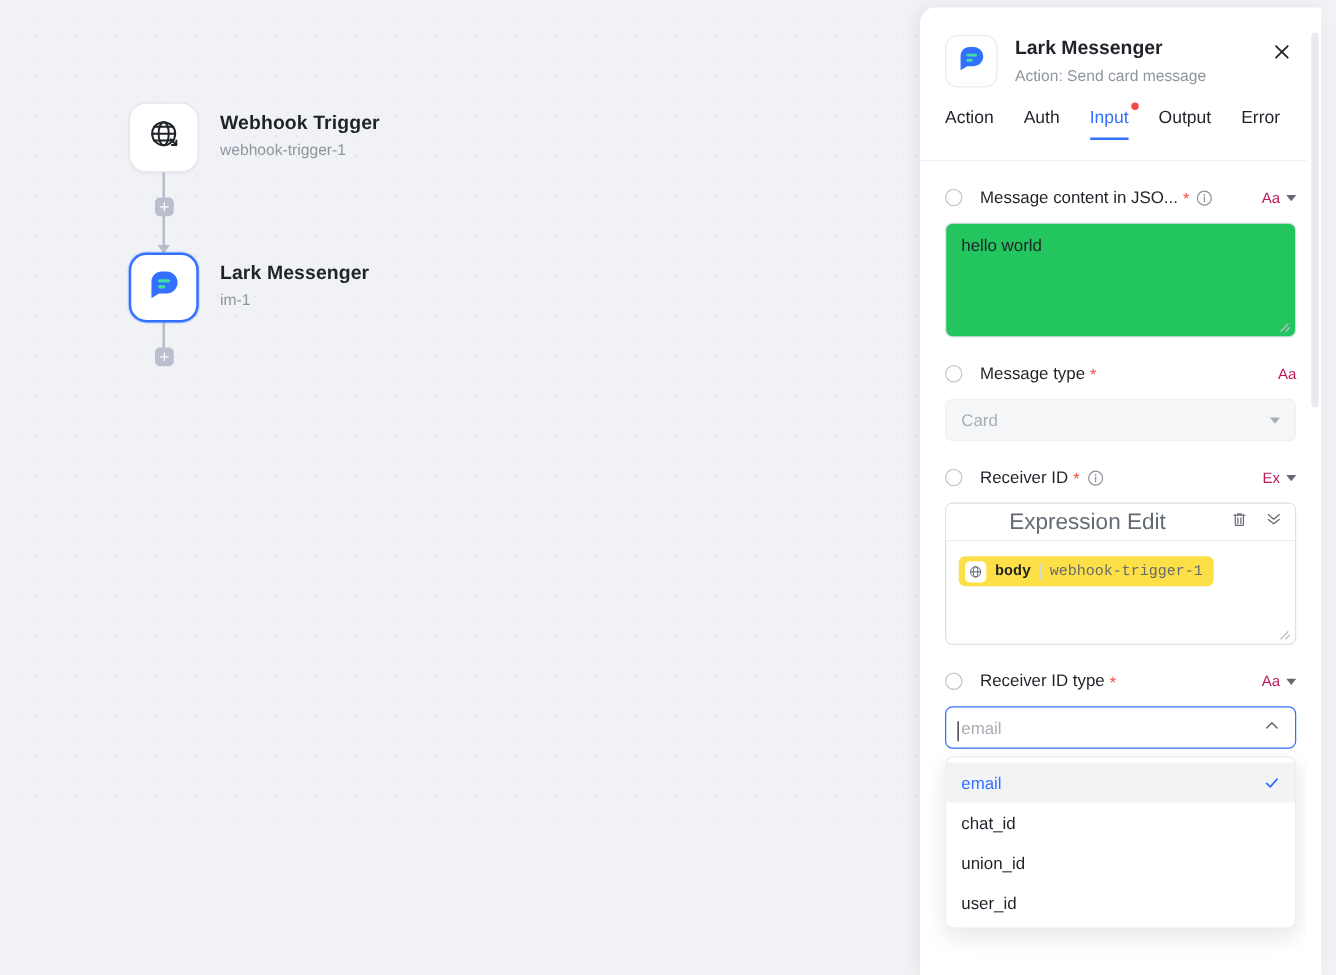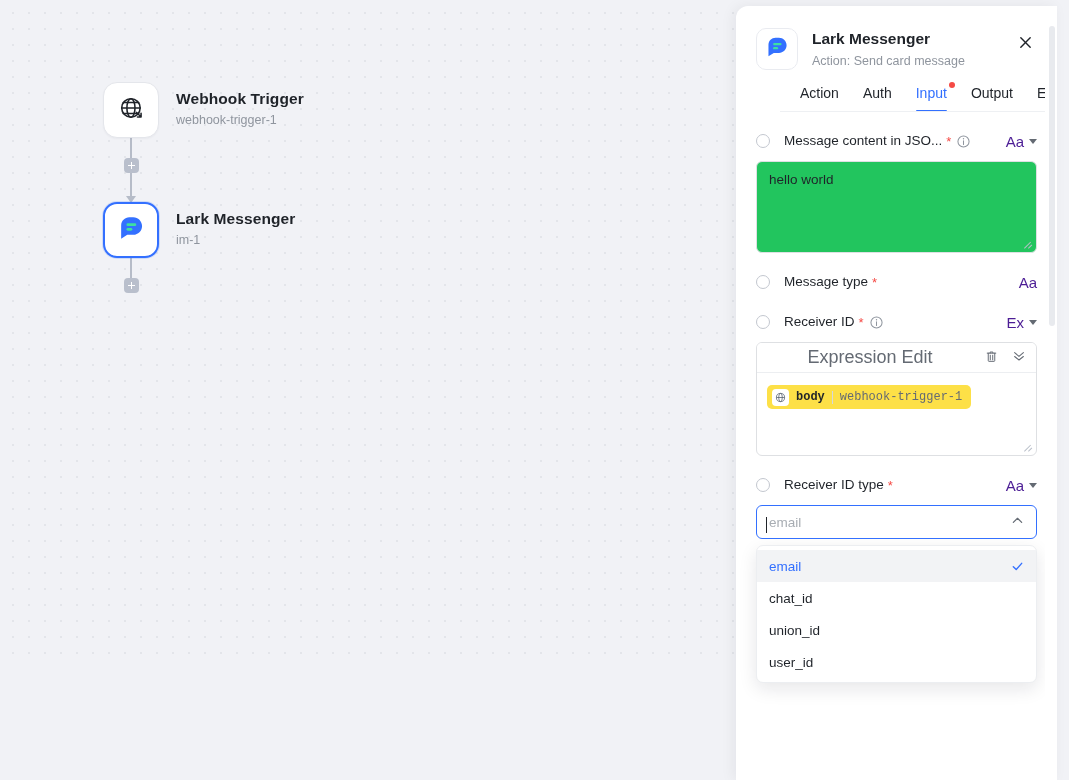--- a/index.html
+++ b/index.html
@@ -96,23 +96,22 @@
   .header-text { margin-left: 14px; flex: 1 1 auto; padding-top: 1px; }
   .header-title { font-size: 15.5px; font-weight: 700; color: #1f2329; line-height: 20px; }
   .header-sub { font-size: 12.5px; color: #8f959e; margin-top: 4px; line-height: 16px; }
   .close-btn {
     width: 24px; height: 24px; margin-top: 4px; cursor: pointer;
     display: flex; align-items: center; justify-content: center;
   }
 
   .tabs {
     display: flex; align-items: flex-end;
-    padding: 14px 20px 0 20px; gap: 24px;
+    padding: 14px 20px 17px 20px; gap: 24px;
     position: relative;
-    margin-left: 44px;
   }
   .tab {
     position: relative;
     font-size: 14px; color: #1f2329; cursor: pointer;
     padding-bottom: 10px; line-height: 18px; white-space: nowrap;
   }
   .tab.active { color: #3370ff; font-weight: 500; }
   .tab.active::after {
     content: ""; position: absolute; left: 0; right: 0; bottom: 0;
     height: 2.5px; background: #3370ff; border-radius: 2px;
@@ -136,21 +135,21 @@
   }
   .field-label {
     margin-left: 14px; font-size: 13.5px; color: #1f2329;
     line-height: 18px; white-space: nowrap;
   }
   .req-star { color: #f54a45; margin-left: 4px; font-size: 13px; line-height: 1; }
   .info-icon { margin-left: 6px; display: flex; align-items: center; cursor: pointer; }
   .label-spacer { flex: 1 1 auto; }
   .mode-toggle {
     display: flex; align-items: center; gap: 5px;
-    font-size: 15px; color: #4c1d95; cursor: pointer;
+    font-size: 12px; color: #be185d; cursor: pointer;
   }
   .mode-toggle .caret {
     width: 0; height: 0;
     border-left: 4px solid transparent;
     border-right: 4px solid transparent;
     border-top: 5px solid #646a73;
   }
 
   .textarea-box {
     margin-top: 9px;
@@ -377,20 +376,24 @@
 
     <div class="field">
       <div class="field-label-row">
         <span class="radio-dot"></span>
         <span class="field-label">Message type</span>
         <span class="req-star">*</span>
         <span class="label-spacer"></span>
         <span class="mode-toggle">
           <span>Aa</span>
         </span>
+      </div>
+      <div class="select-box disabled">
+        <span class="select-value">Card</span>
+        <span class="caret-down"></span>
       </div>
     </div>
 
     <div class="field">
       <div class="field-label-row">
         <span class="radio-dot"></span>
         <span class="field-label">Receiver ID</span>
         <span class="req-star">*</span>
         <span class="info-icon">
           <svg width="13" height="13" viewBox="0 0 14 14" fill="none" stroke="#8f959e" stroke-width="1.1">

